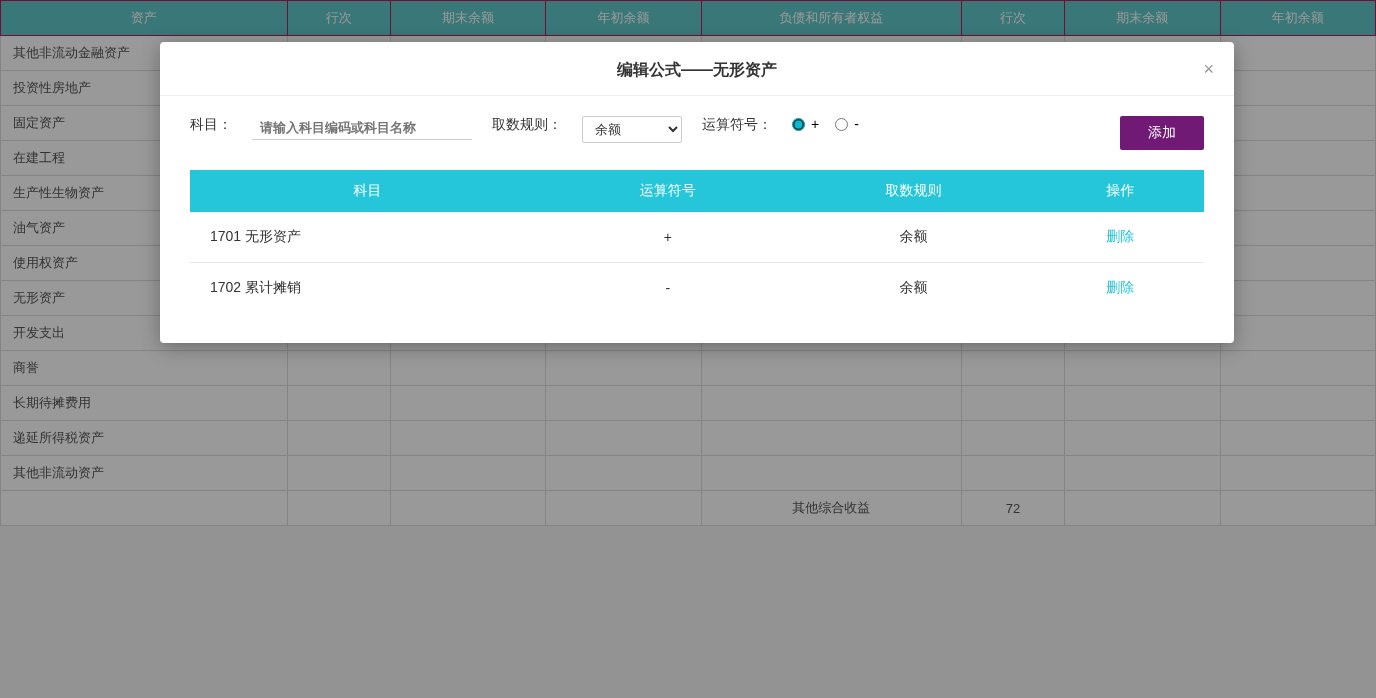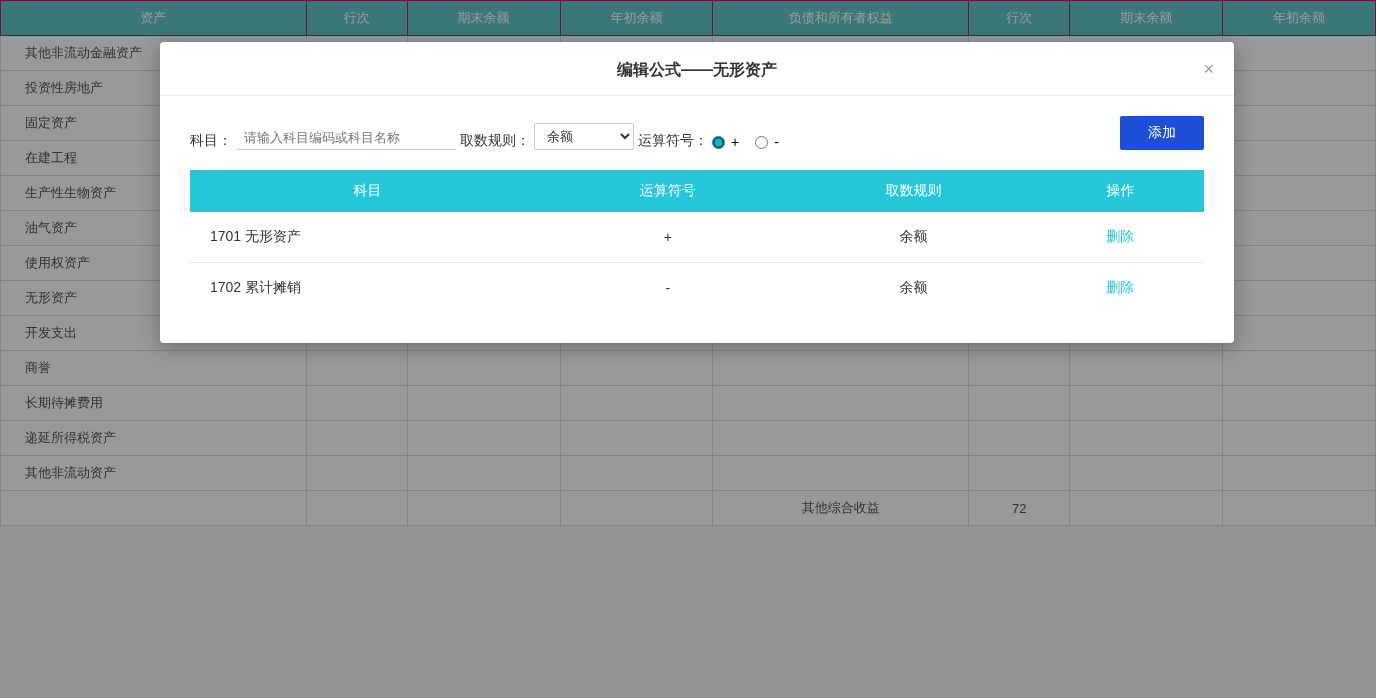--- a/index.html
+++ b/index.html
@@ -41,21 +41,21 @@
     .bg-table td {
       padding: 8px 12px;
       border: 1px solid #ddd;
       text-align: center;
       background: #fff;
       color: #555;
     }
 
     .bg-table td:first-child {
       text-align: left;
-      padding-left: 24px;
+      padding-left: 12px;
     }
 
     
     .overlay {
       position: absolute;
       top: 0; left: 0;
       width: 1376px;
       height: 698px;
       background: rgba(0,0,0,0.4);
       z-index: 10;
@@ -96,40 +96,41 @@
       color: #999;
       cursor: pointer;
       background: none;
       border: none;
       line-height: 1;
     }
 
     
     .form-row {
       display: flex;
-      align-items: flex-end;
+      align-items: flex-start;
       padding: 20px 30px;
-      gap: 4px;
+      gap: 20px;
     }
 
     .form-label {
       color: #333;
       white-space: nowrap;
       font-size: 14px;
     }
 
     .form-input {
       border: none;
       border-bottom: 1px solid #ccc;
       outline: none;
       padding: 4px 8px;
       font-size: 13px;
       color: #999;
       width: 220px;
       background: transparent;
+      font-weight: bold;
     }
 
     .form-select-wrap {
       display: flex;
       align-items: center;
       gap: 6px;
     }
 
     .form-select {
       border: 1px solid #ccc;
@@ -154,21 +155,21 @@
       gap: 6px;
       cursor: pointer;
     }
 
     .radio-item input[type="radio"] {
       accent-color: #00bcd4;
       cursor: pointer;
     }
 
     .btn-add {
-      background: #1d4ed8;
+      background: #701a75;
       color: #fff;
       border: none;
       padding: 8px 28px;
       border-radius: 2px;
       font-size: 14px;
       cursor: pointer;
       margin-left: auto;
     }
 
     

